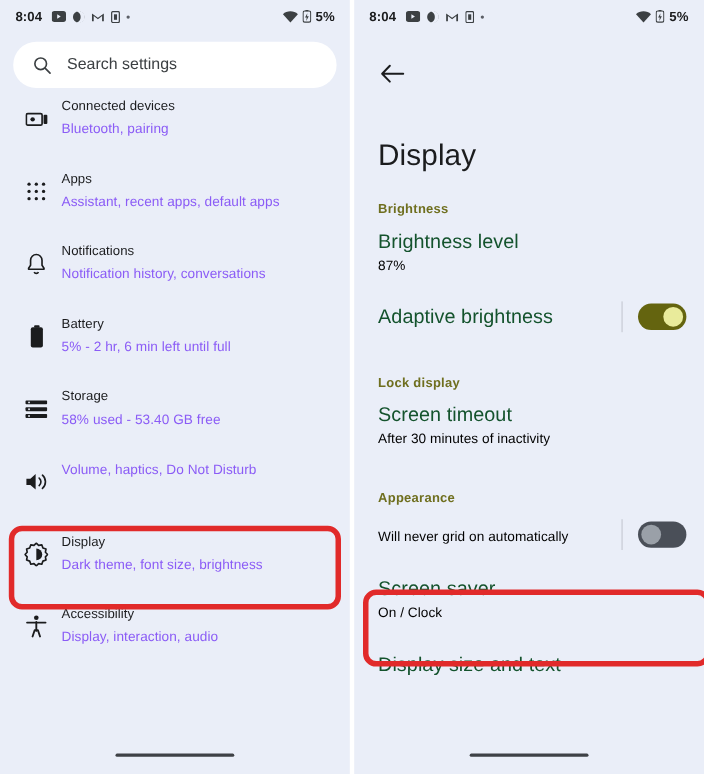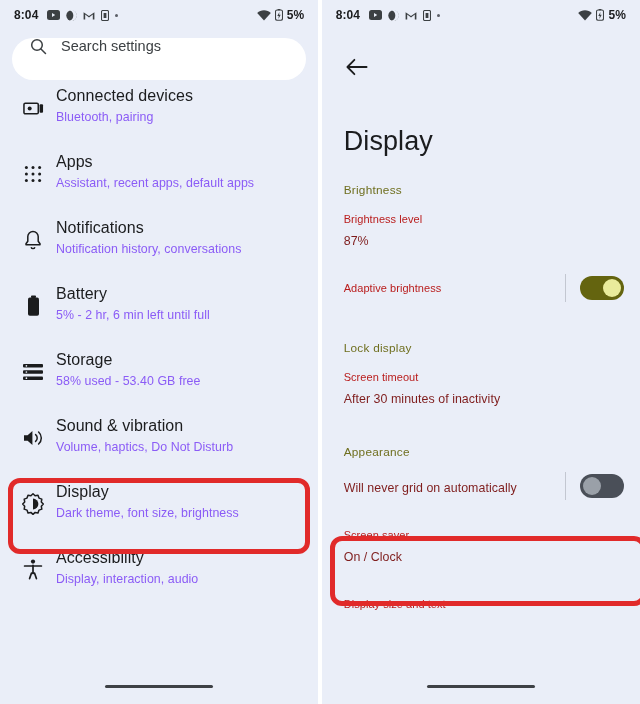--- a/index.html
+++ b/index.html
@@ -31,64 +31,64 @@
   .sb-ico { display:inline-flex; align-items:center; justify-content:center; }
   .sb-dot { width:3px; height:3px; border-radius:50%; background:#5b5e66; display:inline-block; }
   .sb-pct { font-size:12px; font-weight:600; }
 
   
   .search-bar {
     margin:8px 12px 0 12px;
     height:42px;
     background:#ffffff;
     border-radius:26px;
-    display:flex; 
+    display:flex; align-items:center;
     padding:0 18px;
     gap:14px;
   }
   .search-text { font-size:14.5px; color:#3c4043; }
 
   
   .list { padding-top:6px; position:relative; }
   .row {
     display:flex; align-items:flex-start;
     padding:9px 14px 9px 14px;
     min-height:58px;
   }
   .row-ico {
     width:38px; min-width:38px; height:38px;
     display:flex; align-items:center; justify-content:center;
     margin-top:10px;
   }
   .row-txt { padding-top:7px; padding-left:4px; }
-  .row-title { font-size:16px; color:#1b1c1e; line-height:20px; letter-spacing:0.05px; }
+  .row-title { font-size:12px; color:#1b1c1e; line-height:20px; letter-spacing:0.05px; }
   .row-sub { font-size:12.4px; color:#8b5cf6; line-height:16px; margin-top:3px; letter-spacing:0.05px; }
 
   .clip-top { margin-top:-16px; }
 
   
   .back-btn {
     width:46px; height:46px; margin:14px 0 0 12px;
     display:flex; align-items:center; justify-content:center;
   }
   .page-title {
     font-size:27px; color:#1b1c1e; font-weight:400;
     padding:36px 0 0 22px; letter-spacing:0.1px;
   }
   .sec-head {
-    font-size:11.8px; font-weight:400; color:#6f6f1f;
+    font-size:11.8px; font-weight:700; color:#6f6f1f;
     padding:26px 14px 0 22px; letter-spacing:0.25px;
   }
   .d-row {
     display:flex; align-items:center;
     padding:12px 16px 12px 22px; min-height:54px;
   }
   .d-texts { flex:1; }
-  .d-title { font-size:11px; color:#b91c1c; line-height:21px; letter-spacing:0.05px; }
-  .d-sub { font-size:12.4px; color:#7f1d1d; line-height:16px; margin-top:3px; letter-spacing:0.05px; }
+  .d-title { font-size:18px; color:#14532d; line-height:21px; letter-spacing:0.05px; }
+  .d-sub { font-size:12.4px; color:#000000; line-height:16px; margin-top:3px; letter-spacing:0.05px; }
   .d-sep { width:1px; height:28px; background:#c3c7d1; margin:0 14px 0 6px; }
 
   .toggle { width:44px; height:24px; border-radius:14px; position:relative; flex:0 0 auto; }
   .toggle.on  { background:#64640f; }
   .toggle.off { background:#4a4f58; }
   .knob { position:absolute; top:3px; width:18px; height:18px; border-radius:50%; }
   .toggle.on  .knob { right:3px; background:#e9eb9b; }
   .toggle.off .knob { left:3px;  background:#9aa0a8; }
 
   
@@ -257,21 +257,20 @@
       </div>
 
       <div class="row">
         <div class="row-ico">
           <svg width="21" height="18" viewBox="0 0 21 18">
               <path d="M1 6.2h3.6L9.4 2v14L4.6 11.8H1z" fill="#1b1c1e"></path>
               <path d="M12.6 5.6a4.4 4.4 0 0 1 0 6.8M15.6 3a8 8 0 0 1 0 12" fill="none" stroke="#1b1c1e" stroke-width="1.5" stroke-linecap="round"></path>
             </svg>
         </div>
         <div class="row-txt">
-          <div class="row-title">Sound &amp; vibration</div>
           <div class="row-sub">Volume, haptics, Do Not Disturb</div>
         </div>
       </div>
 
       <div class="row">
         <div class="row-ico">
           <svg width="22" height="22" viewBox="0 0 22 22">
             <path d="M11 0.8l2.1 2 2.9-0.5 1 2.8 2.8 1-0.5 2.9 2 2.1-2 2.1 0.5 2.9-2.8 1-1 2.8-2.9-0.5-2.1 2-2.1-2-2.9 0.5-1-2.8-2.8-1 0.5-2.9-2-2.1 2-2.1-0.5-2.9 2.8-1 1-2.8 2.9 0.5z" fill="none" stroke="#1b1c1e" stroke-width="1.5" stroke-linejoin="round"></path>
             <path d="M11 5.6a5.4 5.4 0 0 1 0 10.8z" fill="#1b1c1e"></path>
           </svg>

